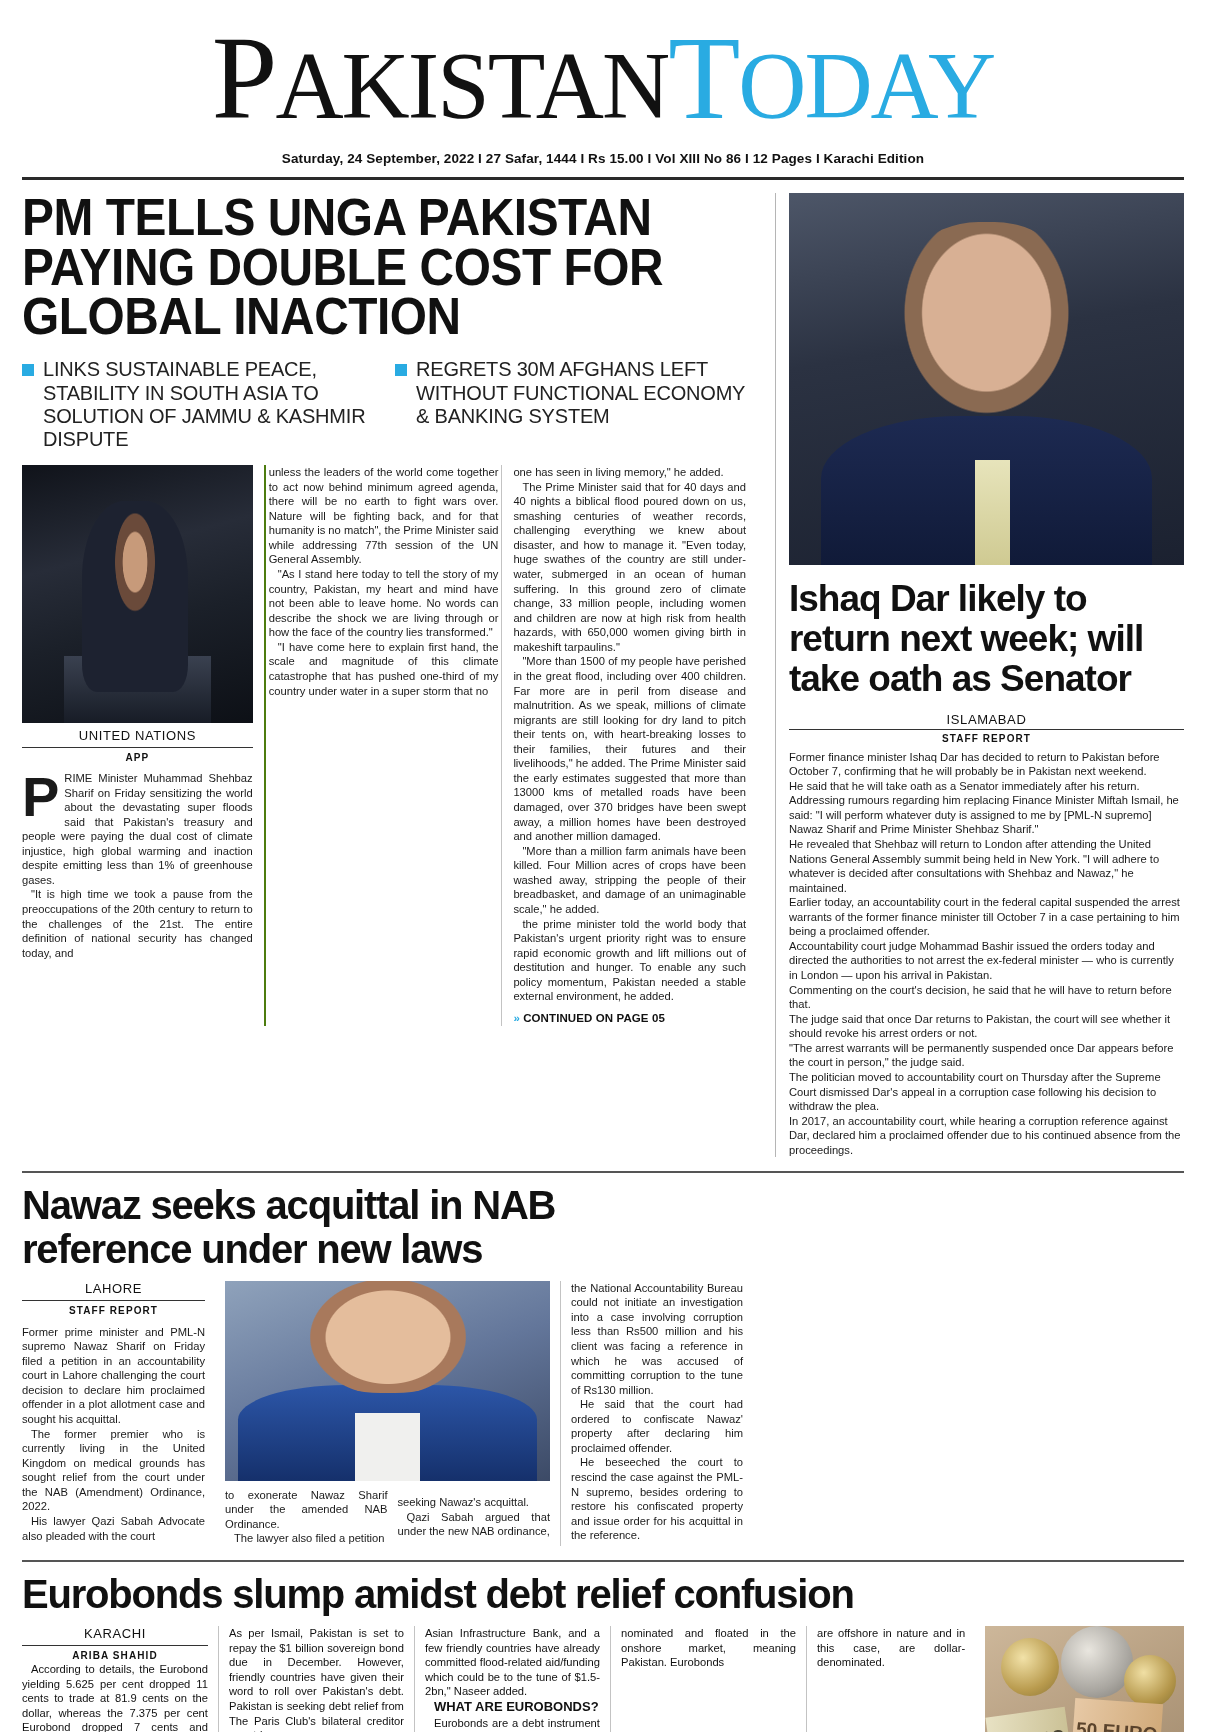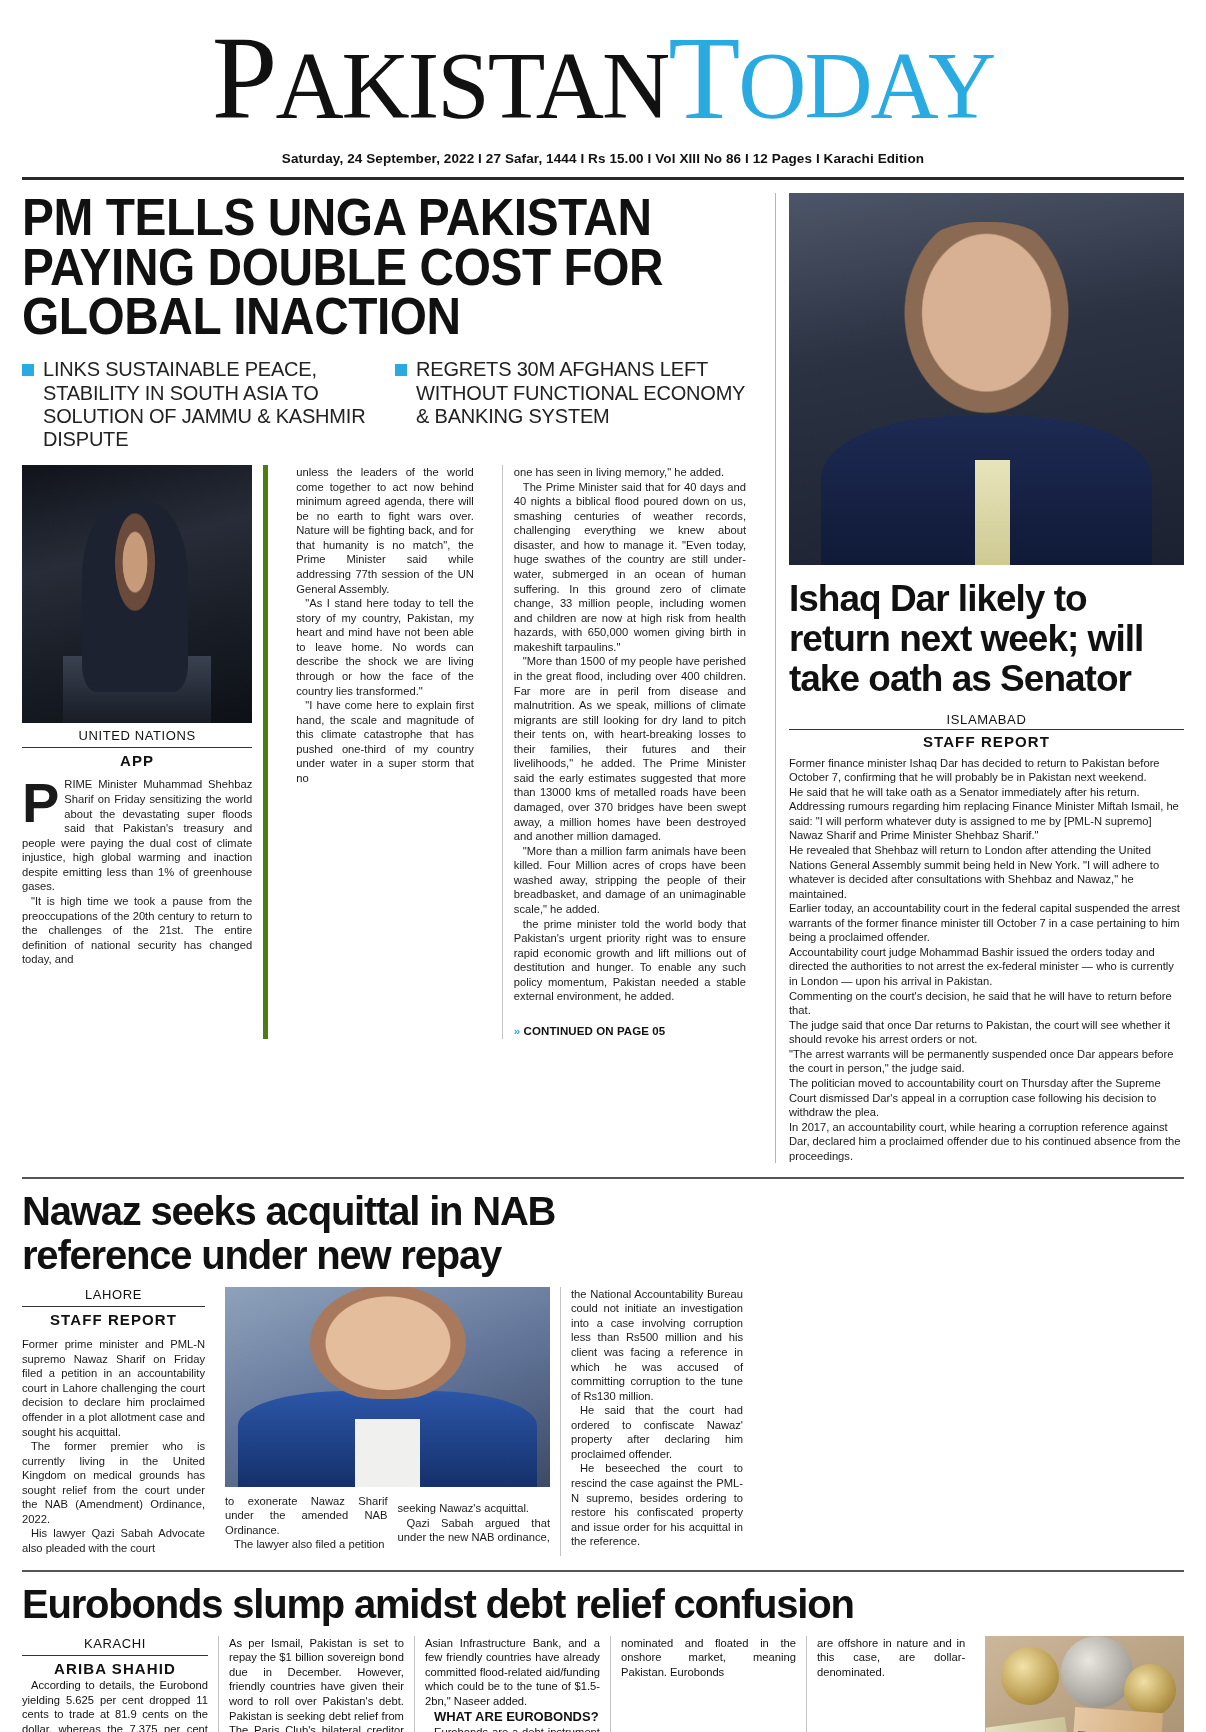--- a/index.html
+++ b/index.html
@@ -62,21 +62,21 @@
   .bullet-tx {
     font-size:20px; line-height:1.16; text-transform:uppercase;
     letter-spacing:-0.2px; font-weight:400; color:#222;
   }
 
   .lead-body { display:flex; gap:0; }
   .col { font-size:11.2px; line-height:1.30; text-align:justify; color:#1a1a1a; }
   .col p { margin:0; text-indent:9px; }
   .col p.noindent { text-indent:0; }
   .c1 { width:247px; padding-right:11px; }
-  .c2 { width:243px; padding:0 28px; border-left:5px solid #4d7c0f; }
+  .c2 { width:243px; padding:0 3px; border-left:2px solid #4d7c0f; }
   .c3 { width:250px; padding-left:11px; border-left:1px solid #c3c3c3; }
 
   .photo {
     width:100%;
     background:#2e3036;
     position:relative; overflow:hidden;
   }
   .photo-unga { height:258px; background:linear-gradient(165deg,#10131a 0%,#272c38 35%,#1b2029 60%,#0d1016 100%); }
   .photo-unga:after{
     content:""; position:absolute; left:26%; top:14%; width:46%; height:74%;
@@ -126,30 +126,30 @@
 
   .photo-euro { height:286px; background:linear-gradient(150deg,#cdb79a 0%,#b49c7e 40%,#8e7a60 100%); position:relative; }
 
   .caption-box { text-align:center; margin-top:5px; }
   .caption-city {
     font-size:13px; letter-spacing:0.6px; font-weight:400;
     padding-bottom:2px; color:#111;
   }
   .caption-rule { border-bottom:1px solid #333; margin:0 0 3px 0; }
   .caption-byline {
-    font-size:15px; font-weight:700; letter-spacing:1.1px; color:#111;
+    font-size:10px; font-weight:700; letter-spacing:1.1px; color:#111;
   }
 
   .dropcap::first-letter {
     float:left; font-family:"Liberation Sans", sans-serif; font-weight:700;
     font-size:56px; line-height:0.82; padding:3px 5px 0 0;
   }
 
   .continued {
-    font-size:11.5px; font-weight:700; color:#111; margin-top:20px;
+    font-size:11.5px; font-weight:700; color:#111; margin-top:7px;
     letter-spacing:0.1px;
   }
   .continued .chev { color:#29ABE2; font-weight:700; }
 
   
   .dar-headline {
     font-family:"Liberation Sans", sans-serif;
     font-weight:700; font-size:37px; line-height:1.09;
     letter-spacing:-1px; margin:14px 0 12px 0; color:#111;
   }
@@ -275,21 +275,21 @@
         <p>The judge said that once Dar returns to Pakistan, the court will see whether it should revoke his arrest orders or not.</p>
         <p>"The arrest warrants will be permanently suspended once Dar appears before the court in person," the judge said.</p>
         <p>The politician moved to accountability court on Thursday after the Supreme Court dismissed Dar's appeal in a corruption case following his decision to withdraw the plea.</p>
         <p>In 2017, an accountability court, while hearing a corruption reference against Dar, declared him a proclaimed offender due to his continued absence from the proceedings.</p>
       </div>
     </div>
   </div>
 
   <div class="sec">
     <div class="rule-med"></div>
-    <h2 class="sec-headline" style="width:620px">Nawaz seeks acquittal in NAB reference under new repay</h2>
+    <h2 class="sec-headline" style="width:620px">Nawaz seeks acquittal in NAB reference under new laws</h2>
 
     <div class="nawaz-wrap">
       <div class="nw-c1 col">
         <div class="caption-box" style="margin-top:0">
           <div class="caption-city">LAHORE</div>
           <div class="caption-rule"></div>
           <div class="caption-byline">STAFF REPORT</div>
         </div>
         <p class="noindent" style="margin-top:8px">Former prime minister and PML-N supremo Nawaz Sharif on Friday filed a petition in an accountability court in Lahore challenging the court decision to declare him proclaimed offender in a plot allotment case and sought his acquittal.</p>
         <p>The former premier who is currently living in the United Kingdom on medical grounds has sought relief from the court under the NAB (Amendment) Ordinance, 2022.</p>

